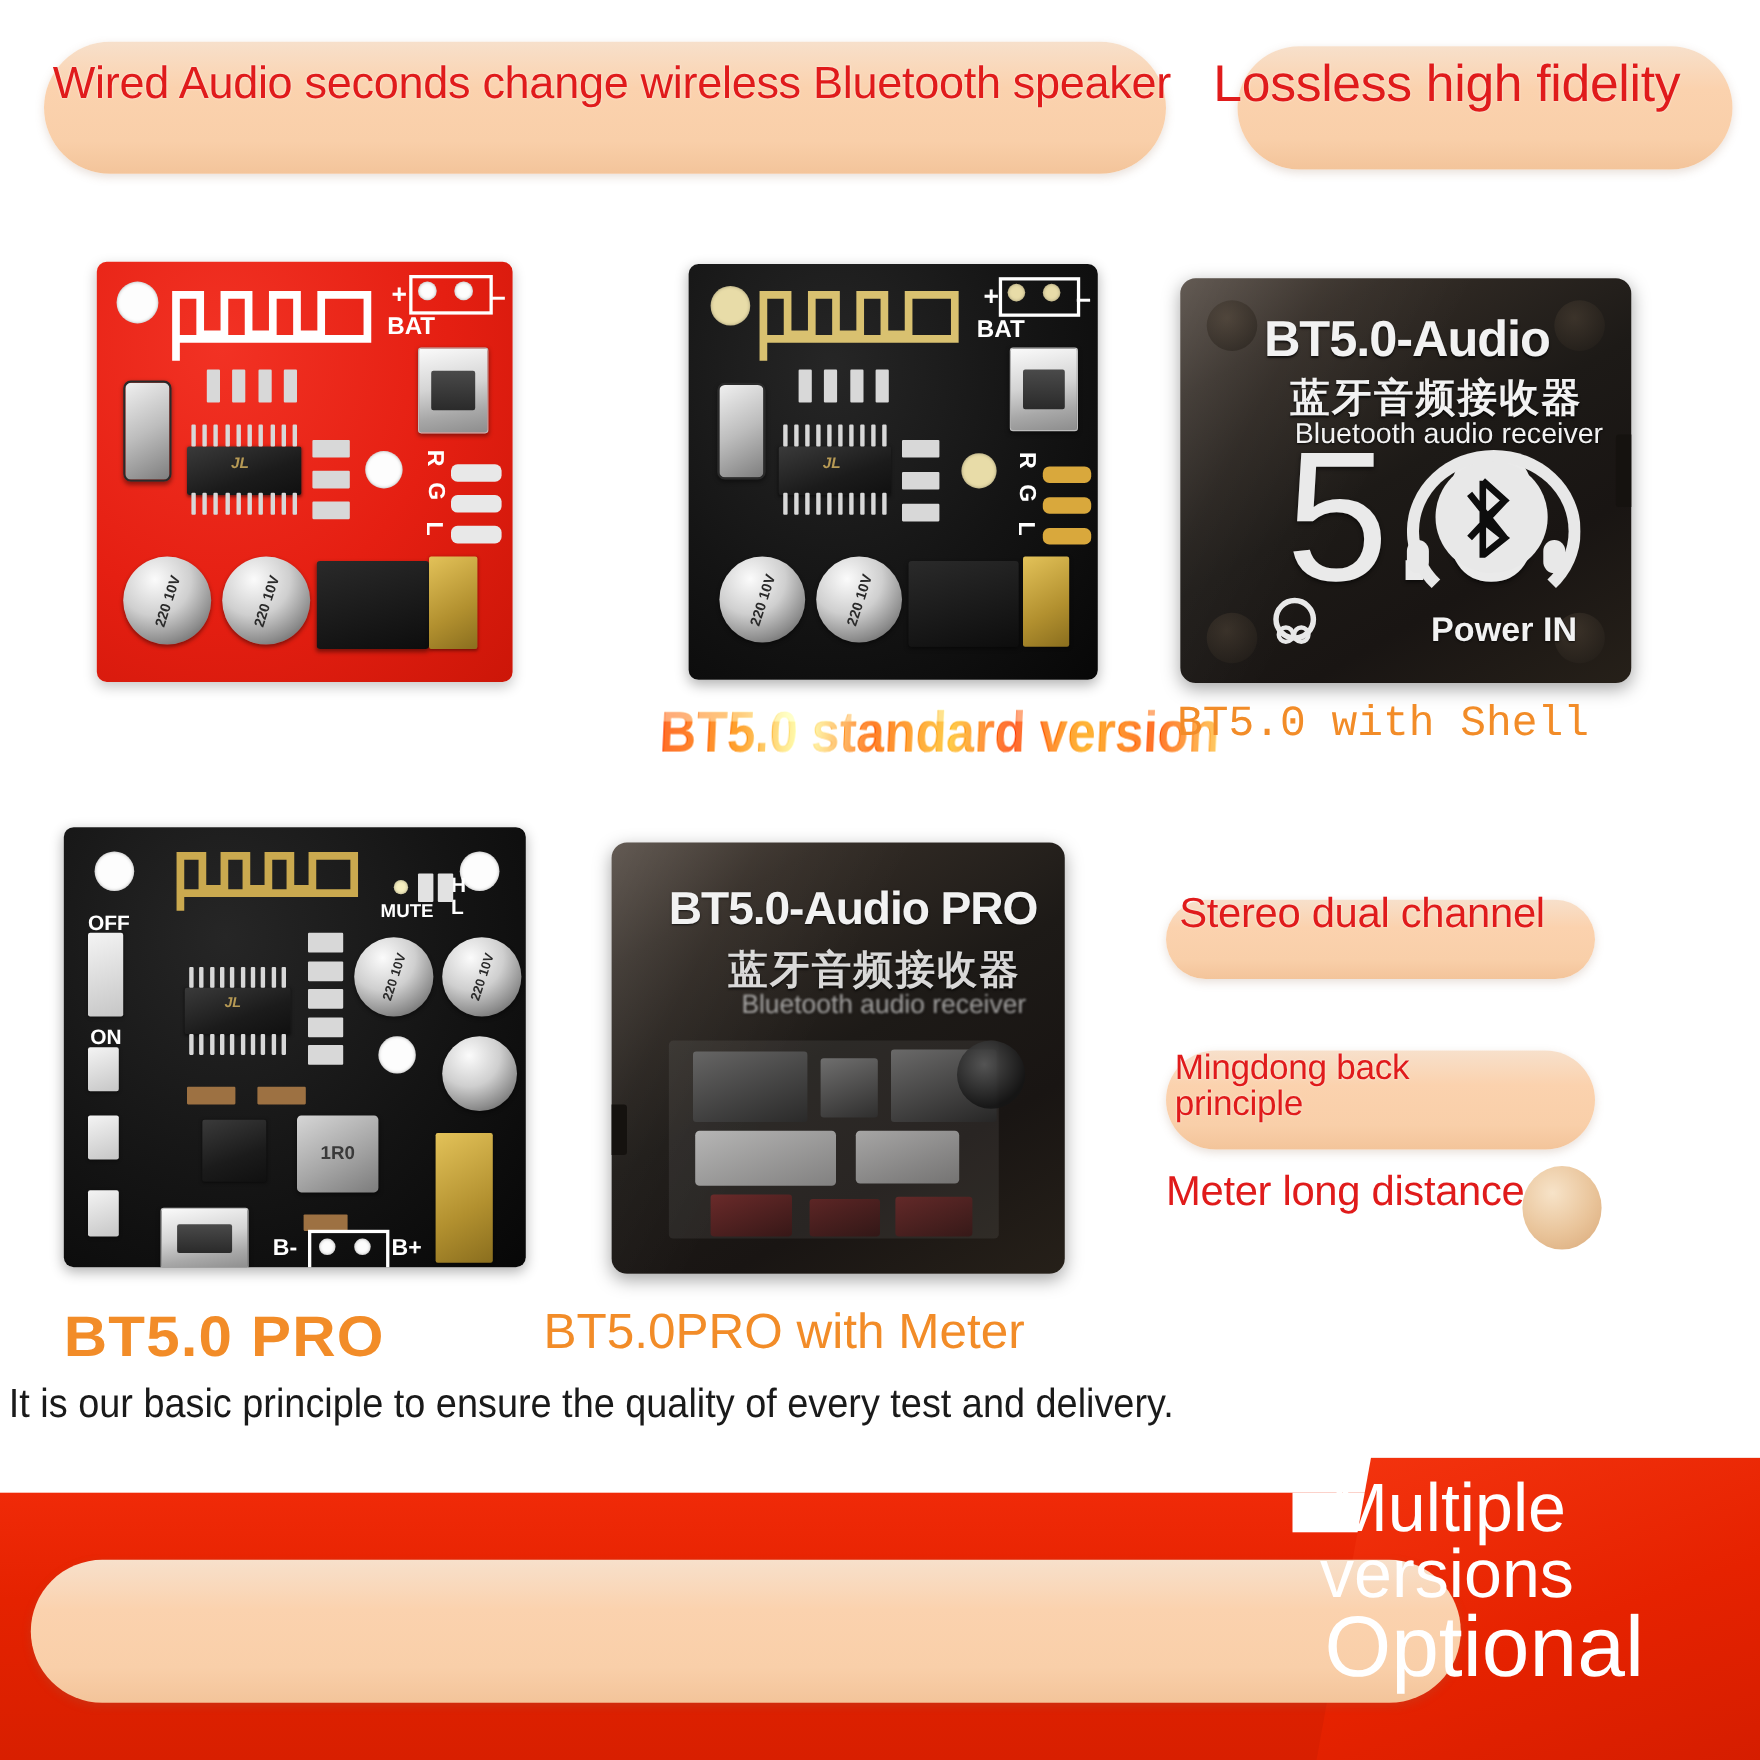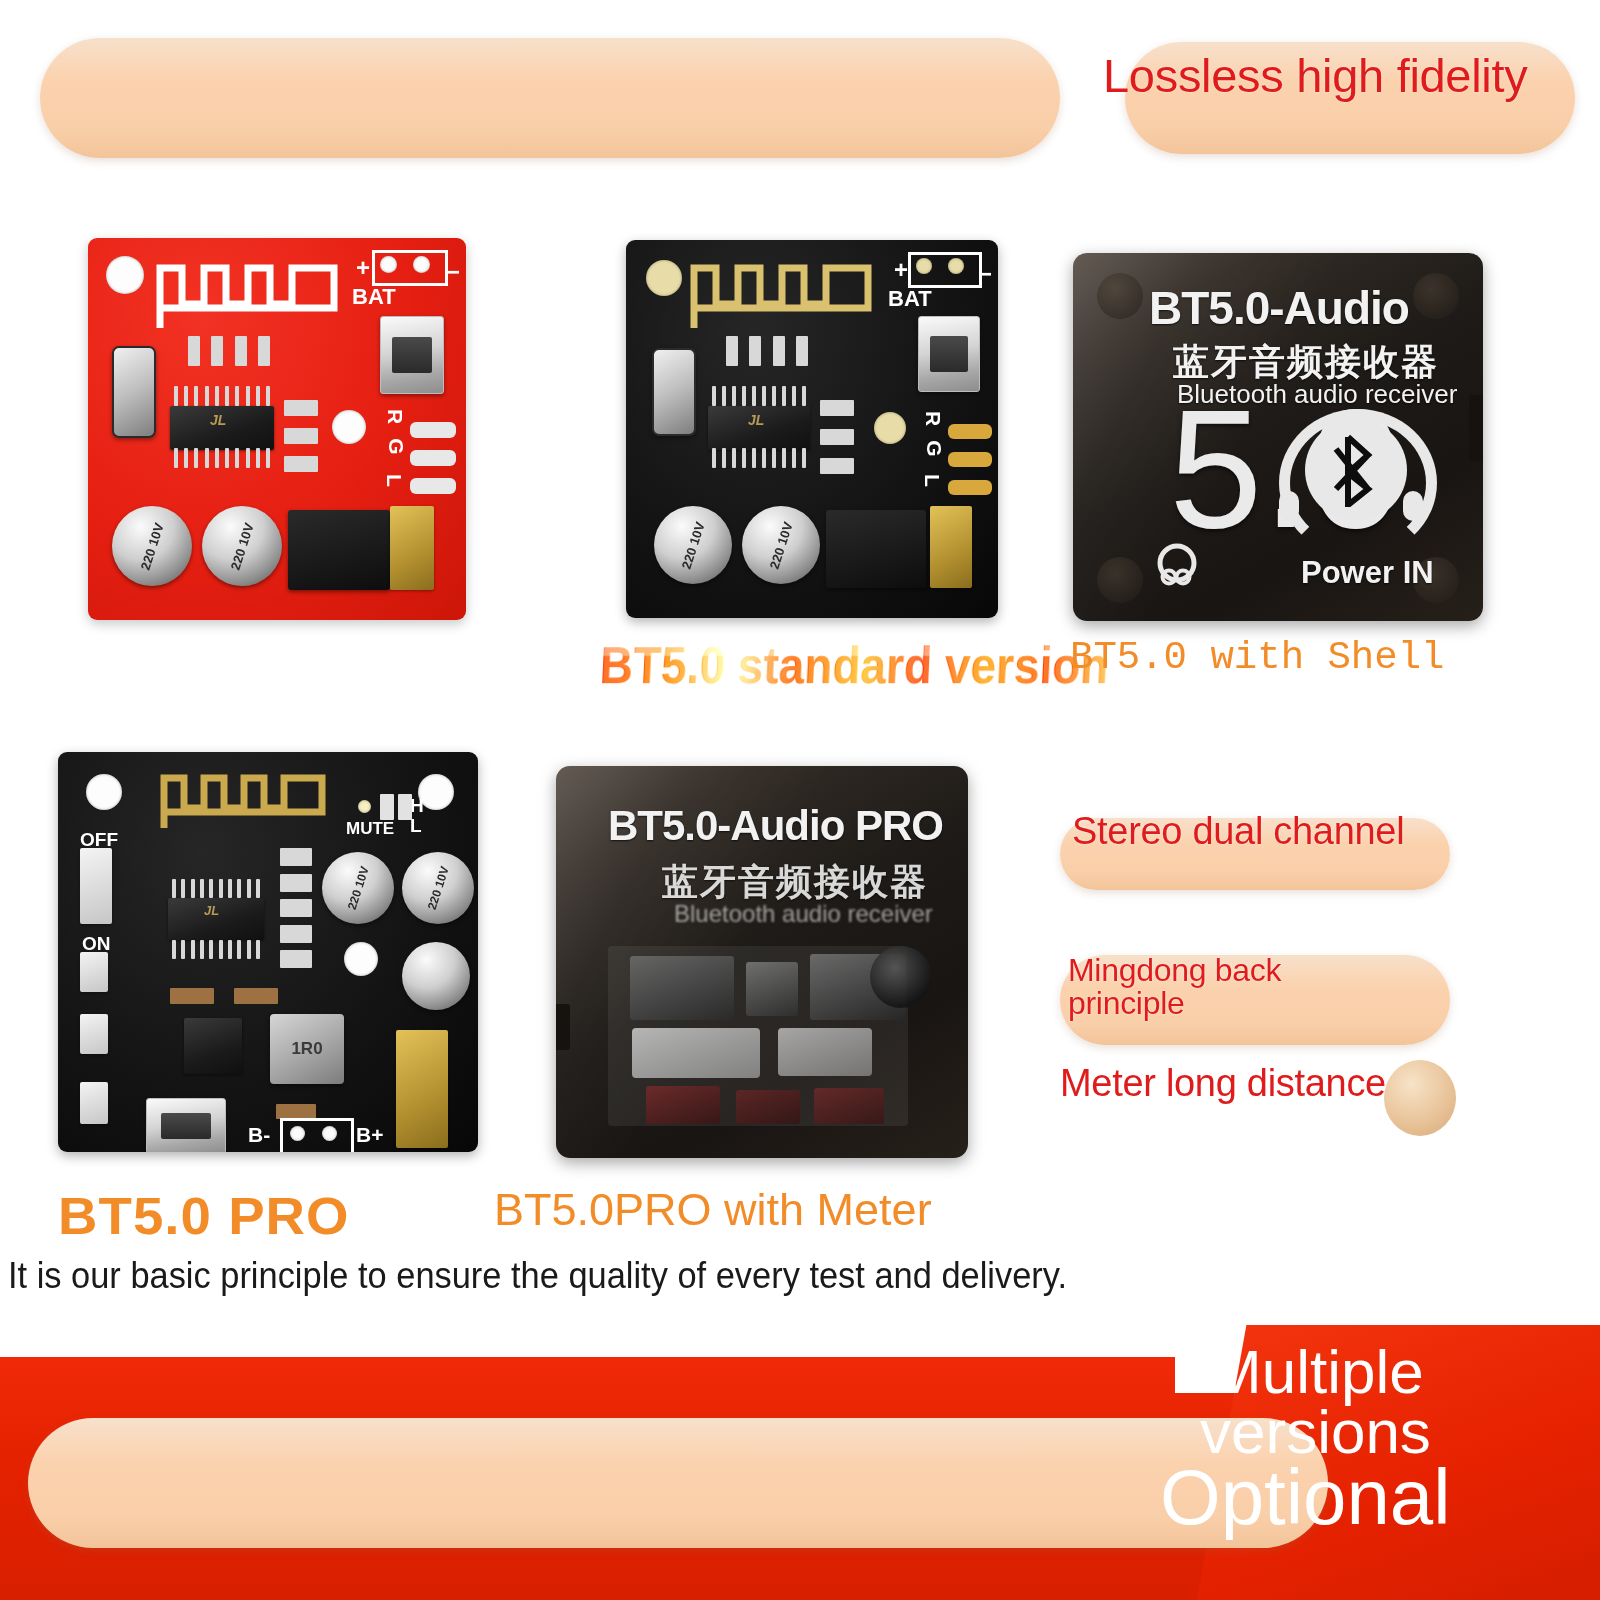--- a/index.html
+++ b/index.html
@@ -141,20 +141,21 @@
   .blob{position:absolute;border-radius:50%;
     background:radial-gradient(circle at 38% 32%,#f7e3c8,#e9c49a 55%,#d9a878 100%);
     filter:blur(.6px);}
 </style>
 </head>
 <body>
 
 <div class="stage">
 
   <div class="pill" style="left:40px;top:38px;width:1020px;height:120px;"></div>
+  <div class="pill-text" style="left:48px;top:52px;font-size:41px;">Wired Audio seconds change wireless Bluetooth speaker</div>
 
   <div class="pill" style="left:1125px;top:42px;width:450px;height:112px;"></div>
   <div class="pill-text" style="left:1103px;top:48px;font-size:47px;">Lossless high fidelity</div>
 
   <div class="board board-red" style="left:88px;top:238px;width:378px;height:382px;">
     <div class="mhole" style="left:18px;top:18px;width:38px;height:38px;"></div>
     <div class="mhole" style="left:244px;top:172px;width:34px;height:34px;"></div>
 
     <svg class="ant" style="left:66px;top:8px;width:200px;height:88px;" viewBox="0 0 200 88">
       <path d="M6 82 L6 22 L28 22 L28 58 L50 58 L50 22 L72 22 L72 58 L94 58 L94 22 L116 22 L116 58 L138 58 L138 22 L180 22 L180 62 L6 62" fill="none" stroke="#ffffff" stroke-width="7"></path>
@@ -460,15 +461,15 @@
 
   <div class="white-notch" style="left:1175px;top:1357px;width:440px;height:36px;"></div>
 
   <div class="redslant" style="left:1196px;top:1325px;width:420px;height:280px;
               clip-path:polygon(12% 0%, 100% 0%, 100% 100%, 0% 100%);"></div>
 
   <div class="pill" style="left:28px;top:1418px;width:1300px;height:130px;"></div>
 
   <div class="opt-txt" style="left:1200px;top:1400px;font-size:62px;">versions</div>
   <div class="opt-txt" style="left:1210px;top:1340px;font-size:62px;">Multiple</div>
-  <div class="opt-txt" style="left:1160px;top:1458px;font-size:78px;">Optional</div>
+  <div class="opt-txt" style="left:1204px;top:1458px;font-size:78px;">Optional</div>
 
 </div>
 
 </body></html>

